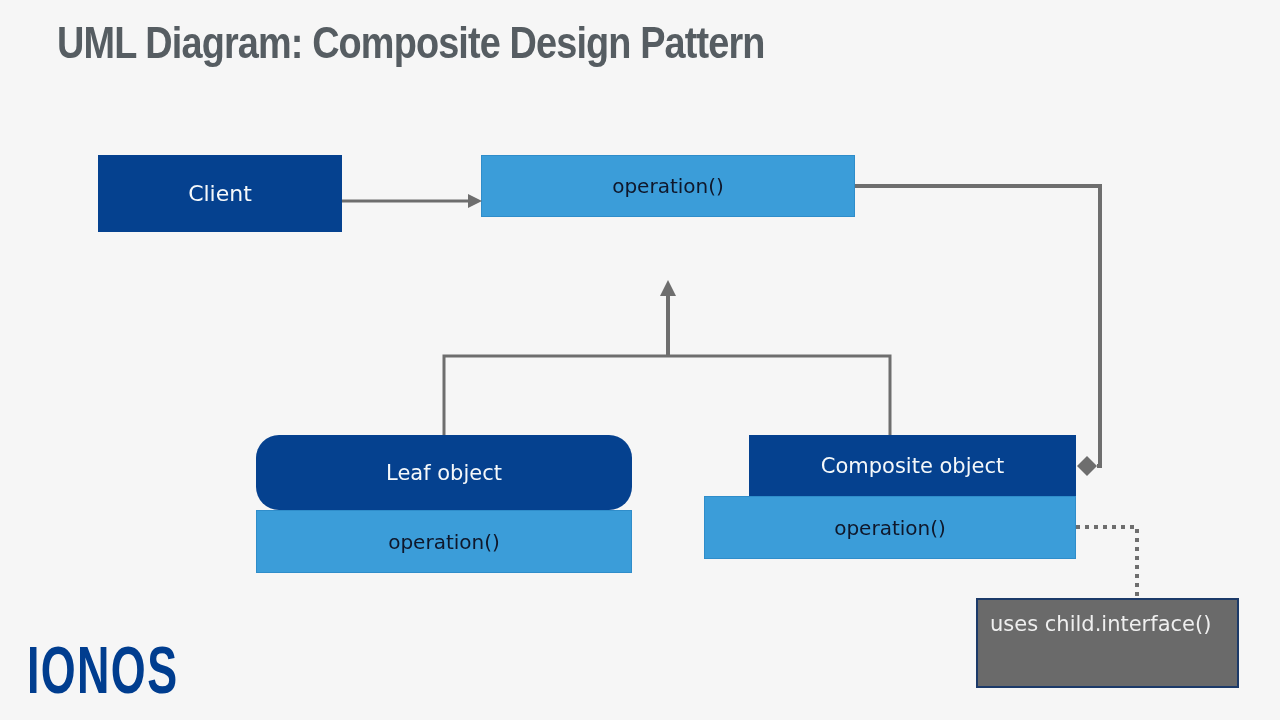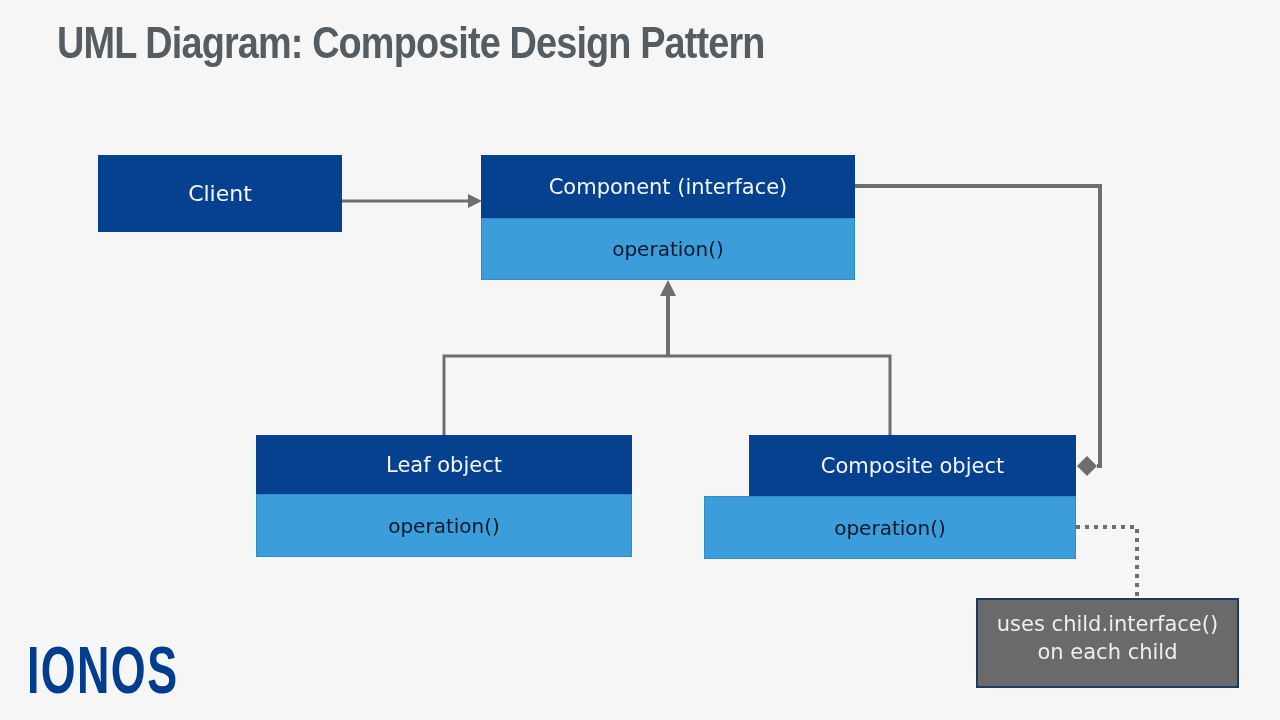--- a/index.html
+++ b/index.html
@@ -1,18 +1,18 @@
 <!DOCTYPE html>
 <html><head>
 <meta charset="utf-8">
 <style>
   html,body{margin:0;padding:0;background:#f6f6f6;}
   .stage{
     position:relative;width:1280px;height:720px;overflow:hidden;
-    background:#f6f6f6;font-family:"DejaVu Sans","Liberation Sans",sans-serif;text-align:center;
+    background:#f6f6f6;font-family:"DejaVu Sans","Liberation Sans",sans-serif;
   }
   
   .page-title{
     position:absolute;left:57px;top:18px;
     font-family:"Liberation Sans","DejaVu Sans",sans-serif;
     font-size:44px;font-weight:bold;letter-spacing:-1px;color:#565d62;
     transform:scaleX(.86);transform-origin:left top;white-space:nowrap;
   }
   
   .uml-box{position:absolute;display:flex;flex-direction:column;z-index:2;}
@@ -23,21 +23,21 @@
   .uml-op{
     background:#3b9dd9;color:#0f172a;display:flex;align-items:center;justify-content:center;
     font-size:20px;border:1px solid #2f8dca;box-sizing:border-box;
   }
   .box-client{left:98px;top:155px;width:244px;height:91px;}
   .box-client .uml-head{height:77px;font-size:22px;}
   .box-component{left:481px;top:155px;width:374px;}
   .box-component .uml-head{height:63px;}
   .box-component .uml-op{height:62px;}
   .box-leaf{left:256px;top:435px;width:376px;}
-  .box-leaf .uml-head{height:59px;}
+  .box-leaf .uml-head{height:75px;border-radius:23px;}
   .box-leaf .uml-op{height:63px;}
   .box-composite{left:704px;top:435px;width:372px;}
   .box-composite .uml-head{height:61px;margin-left:45px;}
   .box-composite .uml-op{height:63px;}
   
   .note{
     position:absolute;left:976px;top:598px;width:263px;height:90px;box-sizing:border-box;
     background:#6a6a6a;border:2px solid #1c3a69;color:#efefef;
     font-size:21px;line-height:1.35;padding:10px 12px;z-index:2;
   }
@@ -57,37 +57,35 @@
 
 <div class="stage">
 
   <div class="page-title">UML Diagram: Composite Design Pattern</div>
 
   <div class="uml-box box-client">
     <div class="uml-head">Client</div>
   </div>
 
   <div class="uml-box box-component">
-    <div class="uml-head">Component (interface)</div>
     <div class="uml-op">operation()</div>
   </div>
 
   <div class="uml-box box-leaf">
     <div class="uml-head">Leaf object</div>
     <div class="uml-op">operation()</div>
   </div>
 
   <div class="uml-box box-composite">
     <div class="uml-head">Composite object</div>
     <div class="uml-op">operation()</div>
   </div>
 
   <div class="note">
     <div>uses child.interface()</div>
-    <div>on each child</div>
   </div>
 
   <svg class="overlay" width="1280" height="720" viewBox="0 0 1280 720">
 
     <g>
       <line x1="342" y1="201" x2="470" y2="201" stroke="#6e6e6e" stroke-width="3"></line>
       <polygon points="482,201 468,194 468,208" fill="#6e6e6e"></polygon>
     </g>
 
     <g>

